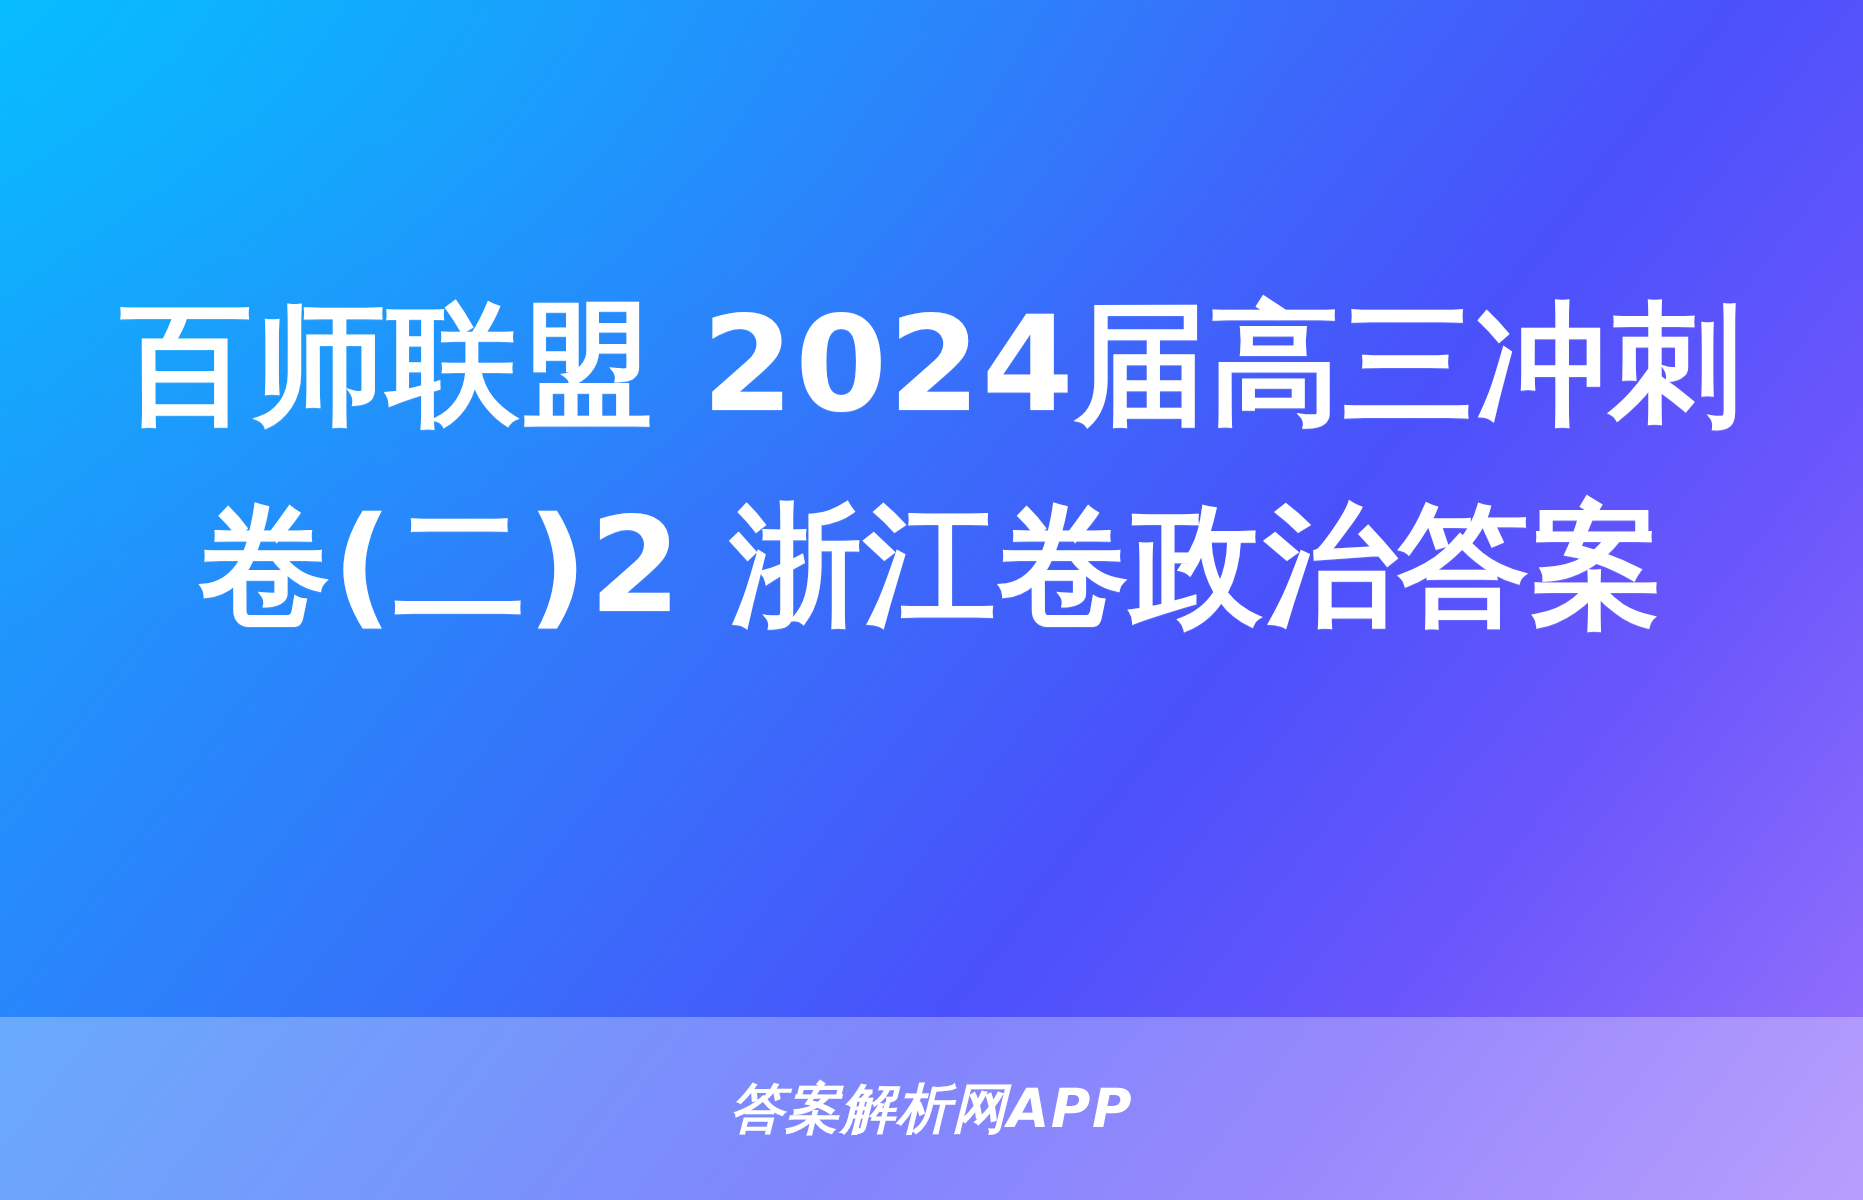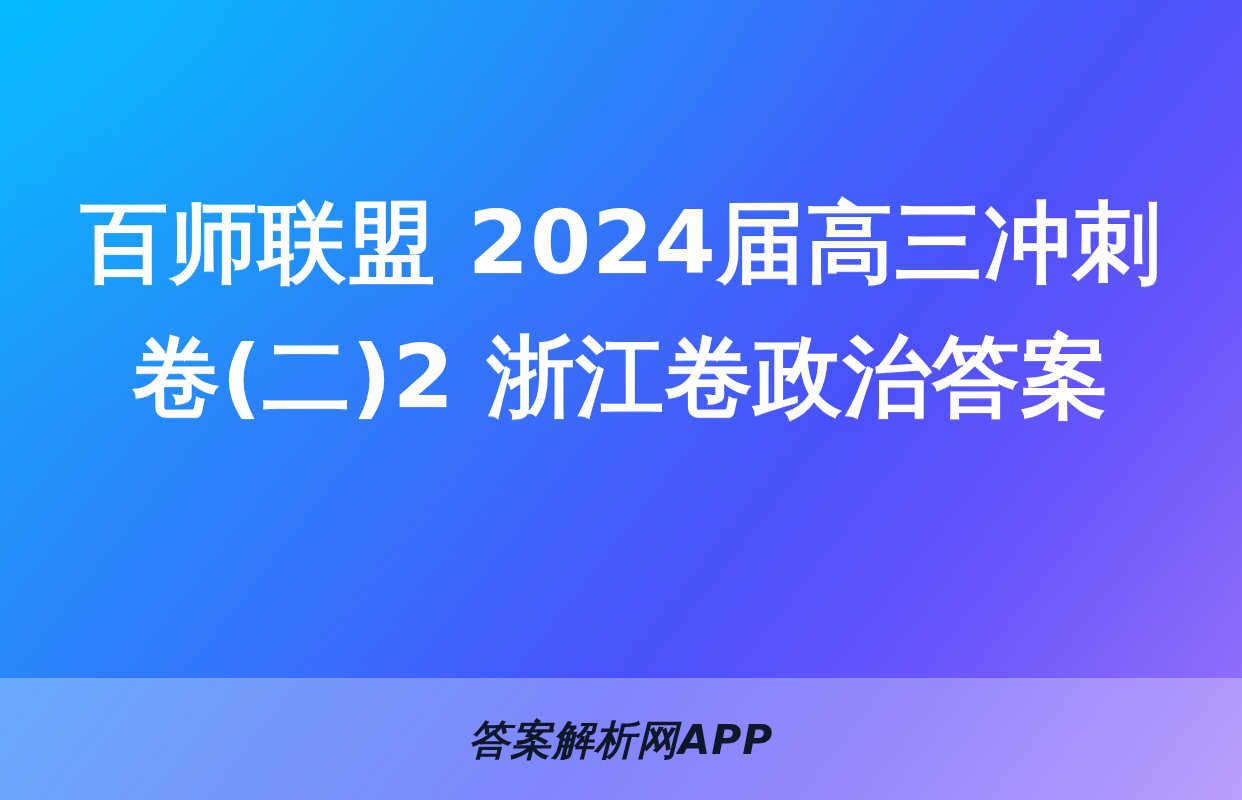--- a/index.html
+++ b/index.html
@@ -83,23 +83,23 @@
     right: 0;
     top: 678px;
     bottom: 0;
     background-color: rgba(255, 255, 255, 0.30);
     display: flex;
     align-items: center;
     justify-content: center;
   }
 
   #watermark {
-    color: #0f172a;
+    color: #ffffff;
     font-family: "DejaVu Sans", "Liberation Sans", sans-serif;
-    font-size: 41px;
+    font-size: 36px;
     font-weight: 700;
     font-style: italic;
     letter-spacing: 1px;
     line-height: 1;
     white-space: nowrap;
     transform: translateY(1px);
   }
 </style>
 </head>
 <body>

